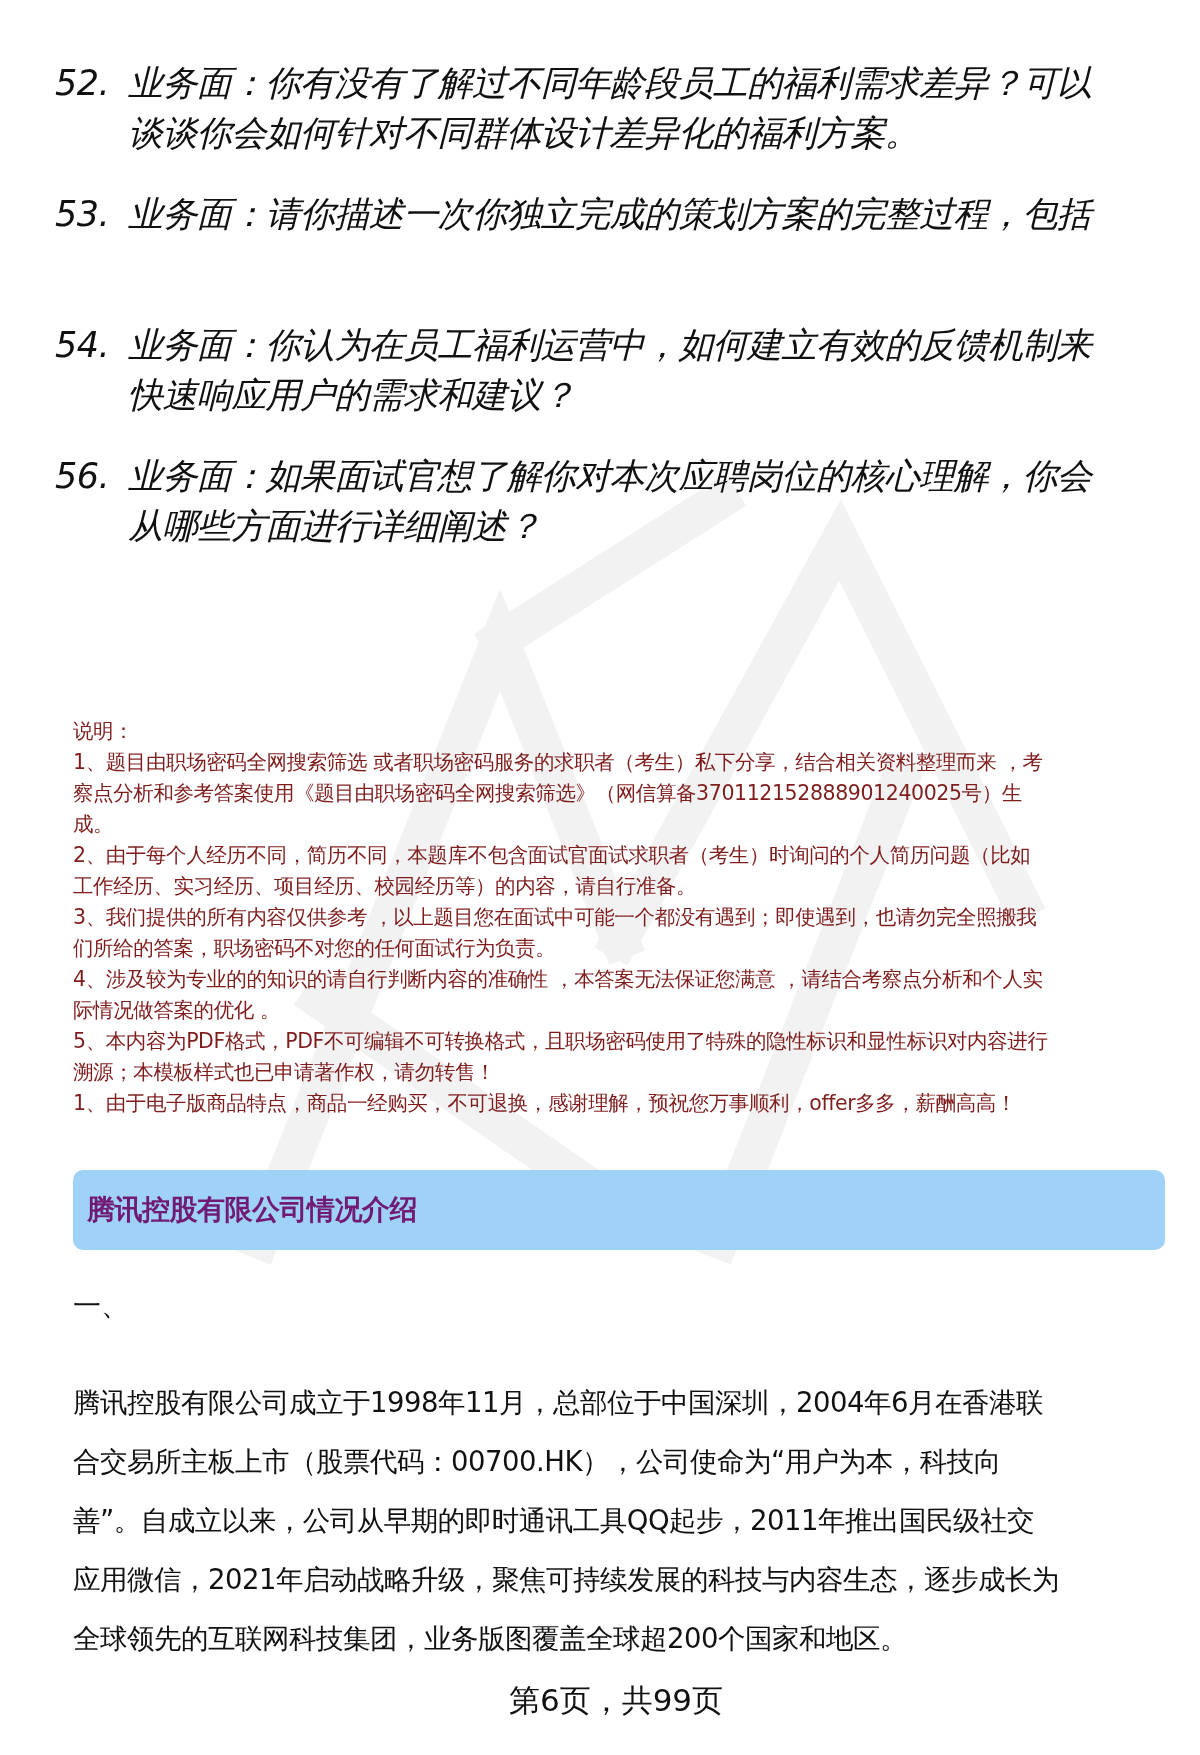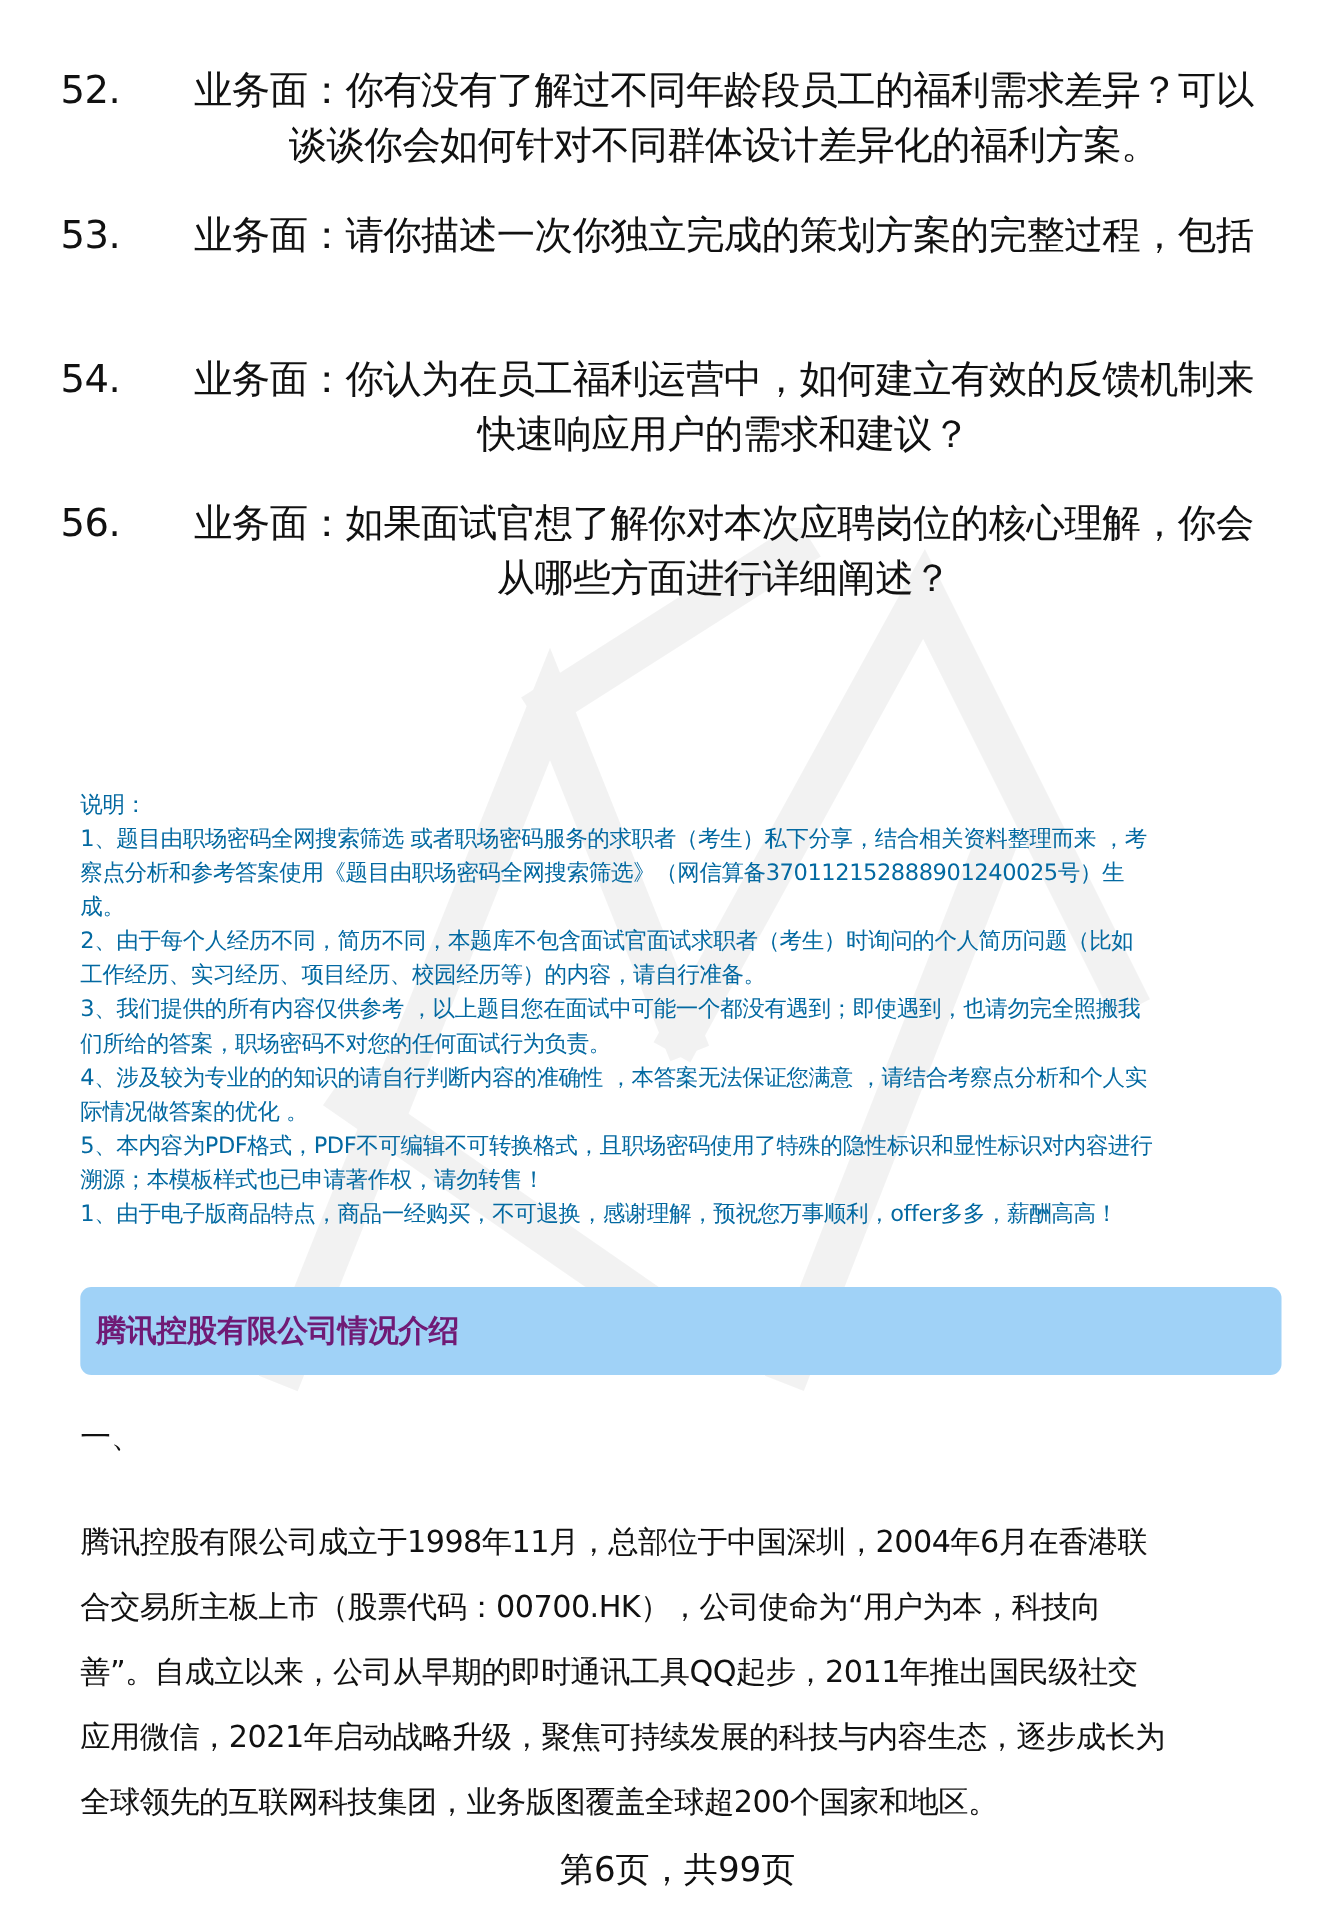--- a/index.html
+++ b/index.html
@@ -22,20 +22,21 @@
     width: 900px;
     height: 800px;
     pointer-events: none;
     opacity: 0.07;
   }
   .questions {
     position: absolute;
     left: 0;
     top: 58px;
     width: 1128px;
+    font-style: italic;
   }
   .q-item {
     position: relative;
     height: 131px;
   }
   .q-num {
     position: absolute;
     left: 55px;
     top: 0;
     font-size: 35px;
@@ -45,30 +46,30 @@
   }
   .q-text {
     position: absolute;
     left: 128px;
     top: 0;
     width: 1060px;
     font-size: 35px;
     line-height: 50px;
     letter-spacing: -0.6px;
   }
-  .q-line { display: block; white-space: nowrap; text-align: center; }
+  .q-line { display: block; white-space: nowrap; }
 
   .notes {
     position: absolute;
     left: 73px;
     top: 716px;
     width: 1100px;
     font-size: 20.5px;
     line-height: 31px;
-    color: #0369a1;
+    color: #7f1d1d;
     letter-spacing: -0.4px;
   }
   .note-line { display: block; white-space: nowrap; }
 
   .section-banner {
     position: absolute;
     left: 73px;
     top: 1170px;
     width: 1092px;
     height: 80px;

